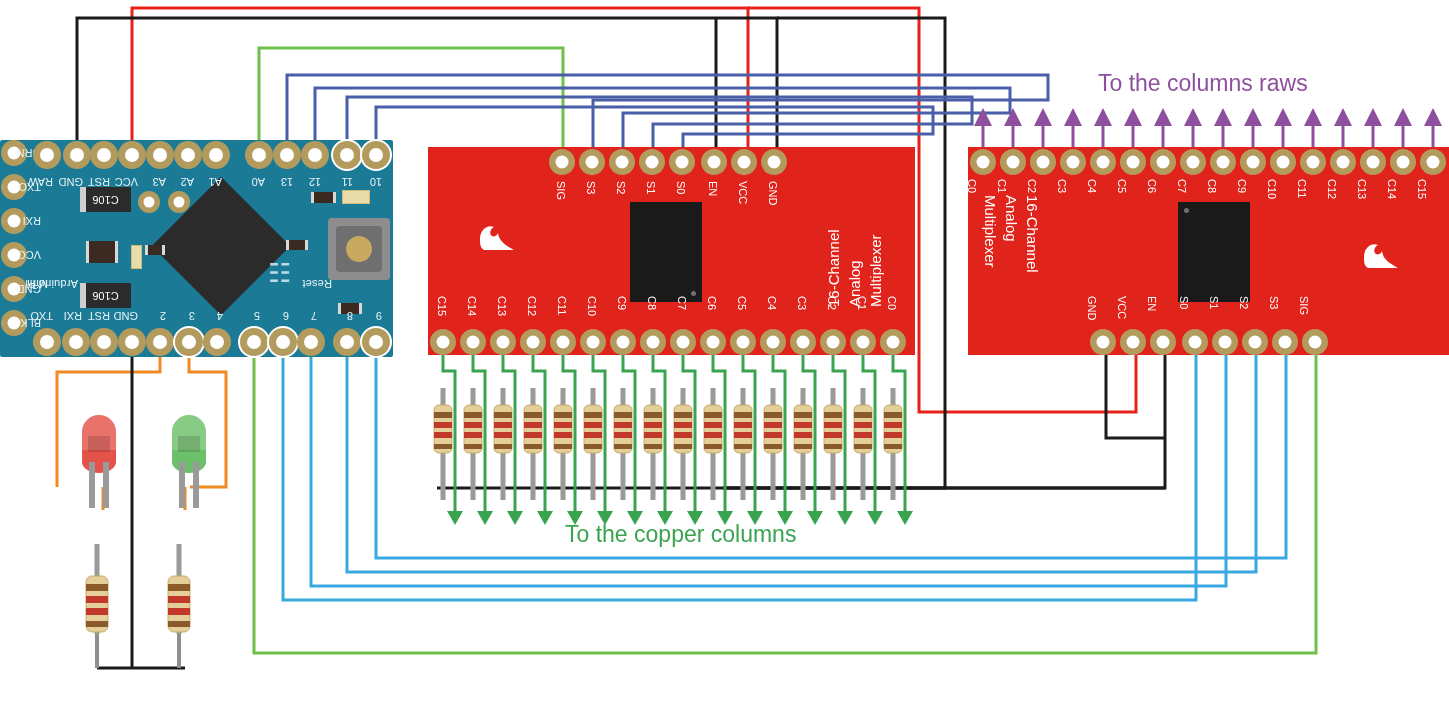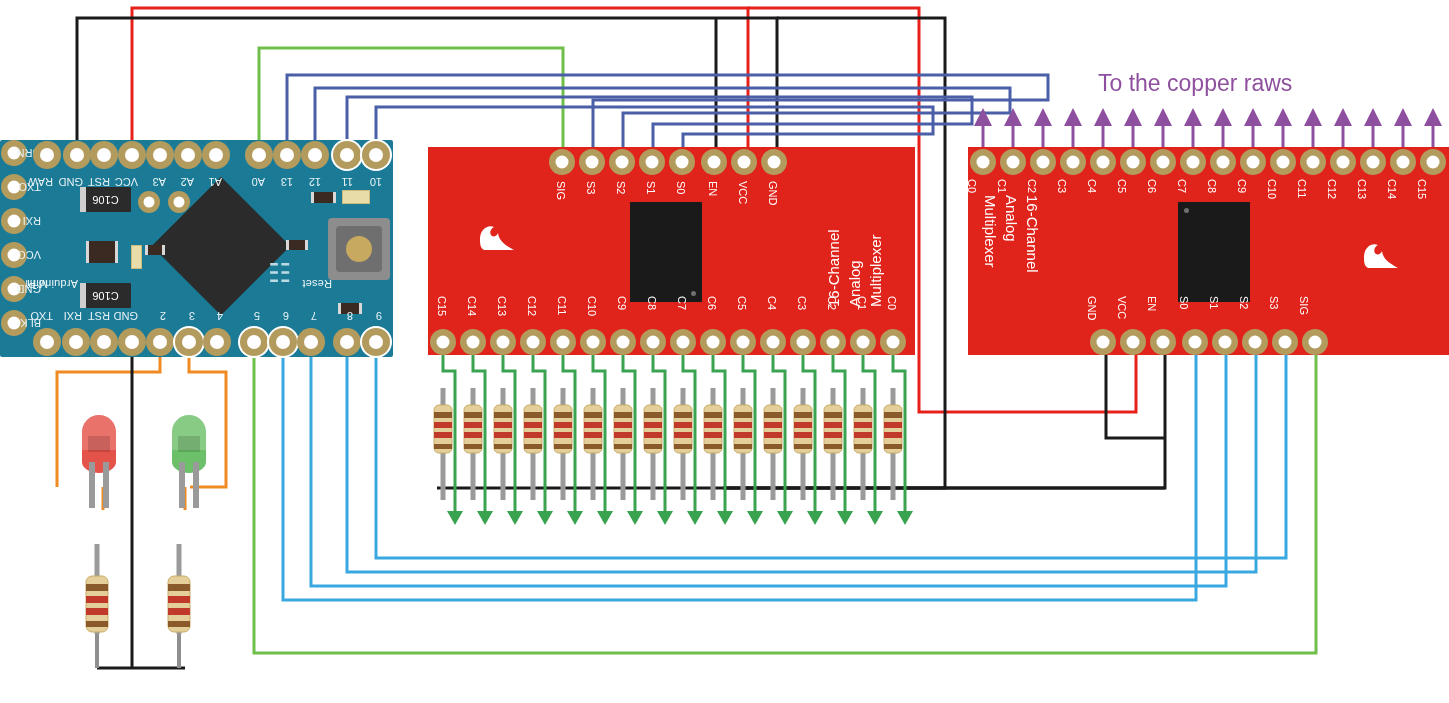--- a/index.html
+++ b/index.html
@@ -757,15 +757,16 @@
           </svg></div>
         <div class="led-wrap" style="left: 160px; top: 390px;"><svg width="58" height="130" viewBox="0 0 58 130">
             <path d="M12,42 a17,17 0 0 1 34,0 L46,72 a17,11 0 0 1 -34,0 Z" fill="#6dc06a"></path>
             <path d="M12,42 a17,17 0 0 1 34,0 L46,60 L12,60 Z" fill="#ffffff" opacity="0.18"></path>
             <rect x="18" y="46" width="22" height="16" fill="#000000" opacity="0.14"></rect>
             <rect x="19" y="72" width="6" height="46" fill="#9a9a9a"></rect>
             <rect x="33" y="72" width="6" height="46" fill="#9a9a9a"></rect>
           </svg></div>
       </div>
 
-    <div class="anno" style="left:1098px; top:70px; color:#8e4f9e;">To the copper raws</div>
+    <div class="anno" style="left:1098px; top:70px; color:#8e4f9e;">To the columns raws</div>
+    <div class="anno" style="left:565px; top:521px; color:#3aa350;">To the copper columns</div>
   </div>
 </div>
 
 </body></html>

